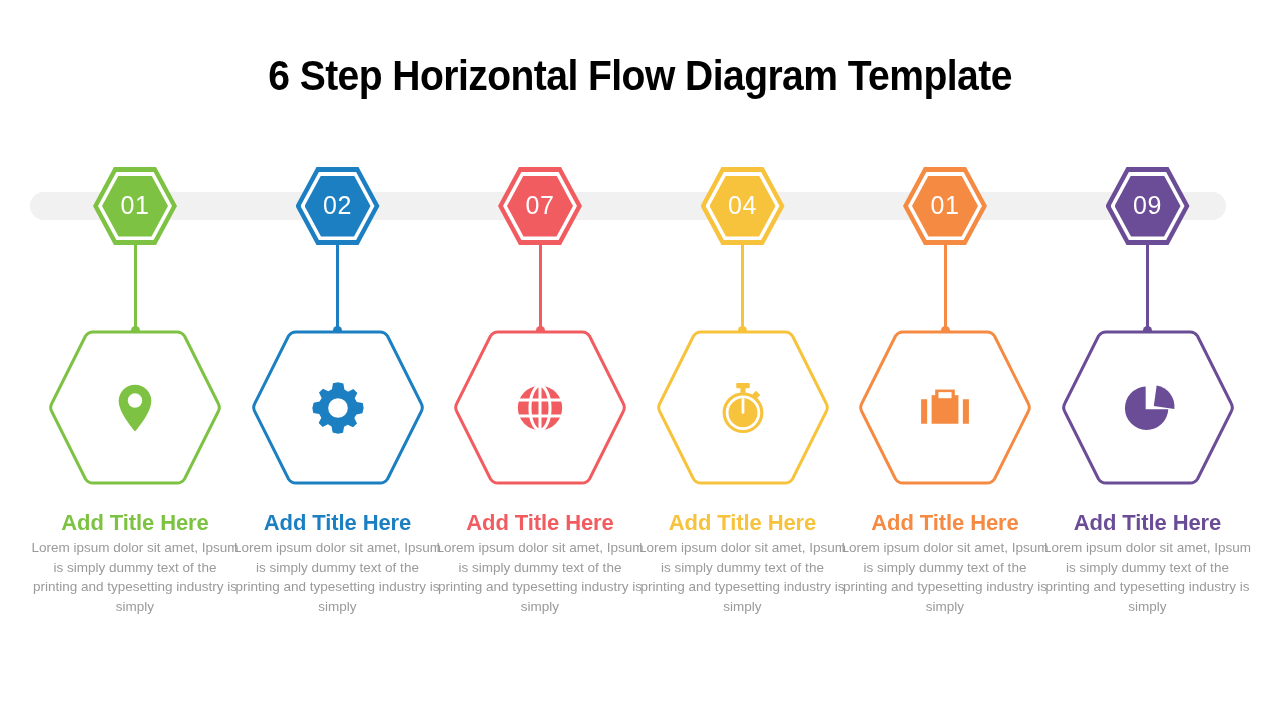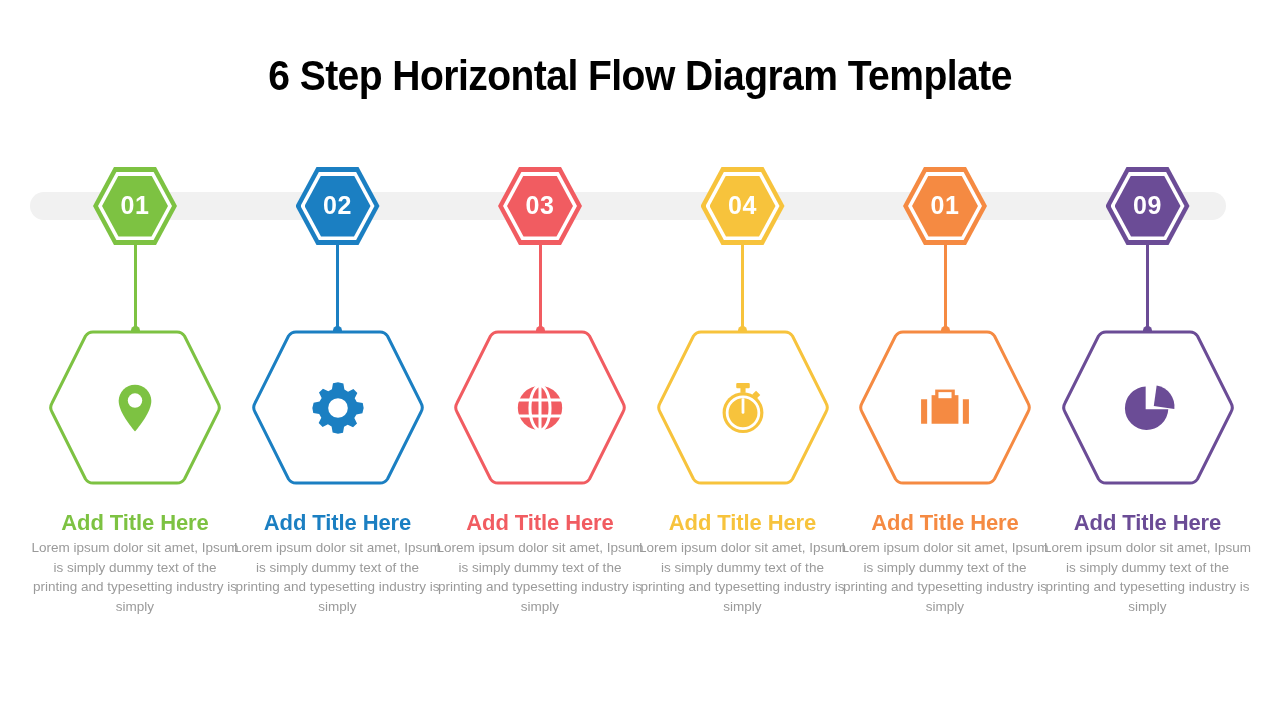--- a/index.html
+++ b/index.html
@@ -67,21 +67,21 @@
   }
   .hex-inner {
     width: 66px; height: 61px;
     margin-left: -33px; margin-top: -30.5px;
   }
   .num-text {
     position: absolute;
     left: 0; top: 0; width: 84px; height: 78px;
     display: flex; align-items: center; justify-content: center;
     font-family: "Liberation Sans", sans-serif;
-    font-weight: bold;
+    font-weight: normal;
     font-size: 25px;
     color: #ffffff;
     letter-spacing: 0.5px;
     padding-bottom: 1px;
     z-index: 5;
   }
 
   
   .connector {
     position: absolute;
@@ -186,21 +186,21 @@
           </div>
         </div>
         <div class="cap-title" style="color:#1B7FC2">Add Title Here</div>
         <div class="cap-body">Lorem ipsum dolor sit amet, Ipsum is simply dummy text of the printing and typesetting industry is simply</div>
       </div>
       <div class="col" style="left: 439px;">
         <div class="num-wrap">
           <div class="hex-outer" style="background:#F15C61"></div>
           <div class="hex-mid"></div>
           <div class="hex-inner" style="background:#F15C61"></div>
-          <div class="num-text">03</div>
+          <div class="num-text">07</div>
         </div>
         <div class="connector" style="background:#F15C61"></div>
         <div class="connector-dot" style="background:#F15C61"></div>
         <div class="iconhex">
           <svg viewBox="0 0 176 157" preserveAspectRatio="none">
             <path d="M46 3 H130 A9 9 0 0 1 137.5 7 L171 74 A9 9 0 0 1 171 83 L137.5 150 A9 9 0 0 1 130 154 H46 A9 9 0 0 1 38.5 150 L5 83 A9 9 0 0 1 5 74 L38.5 7 A9 9 0 0 1 46 3 Z" fill="#ffffff" stroke="#F15C61" stroke-width="3" stroke-linejoin="round"></path>
           </svg>
           <div class="glyph">
             <svg viewBox="0 0 48 48">
               <circle cx="24" cy="24" r="19" fill="#F15C61"></circle>

